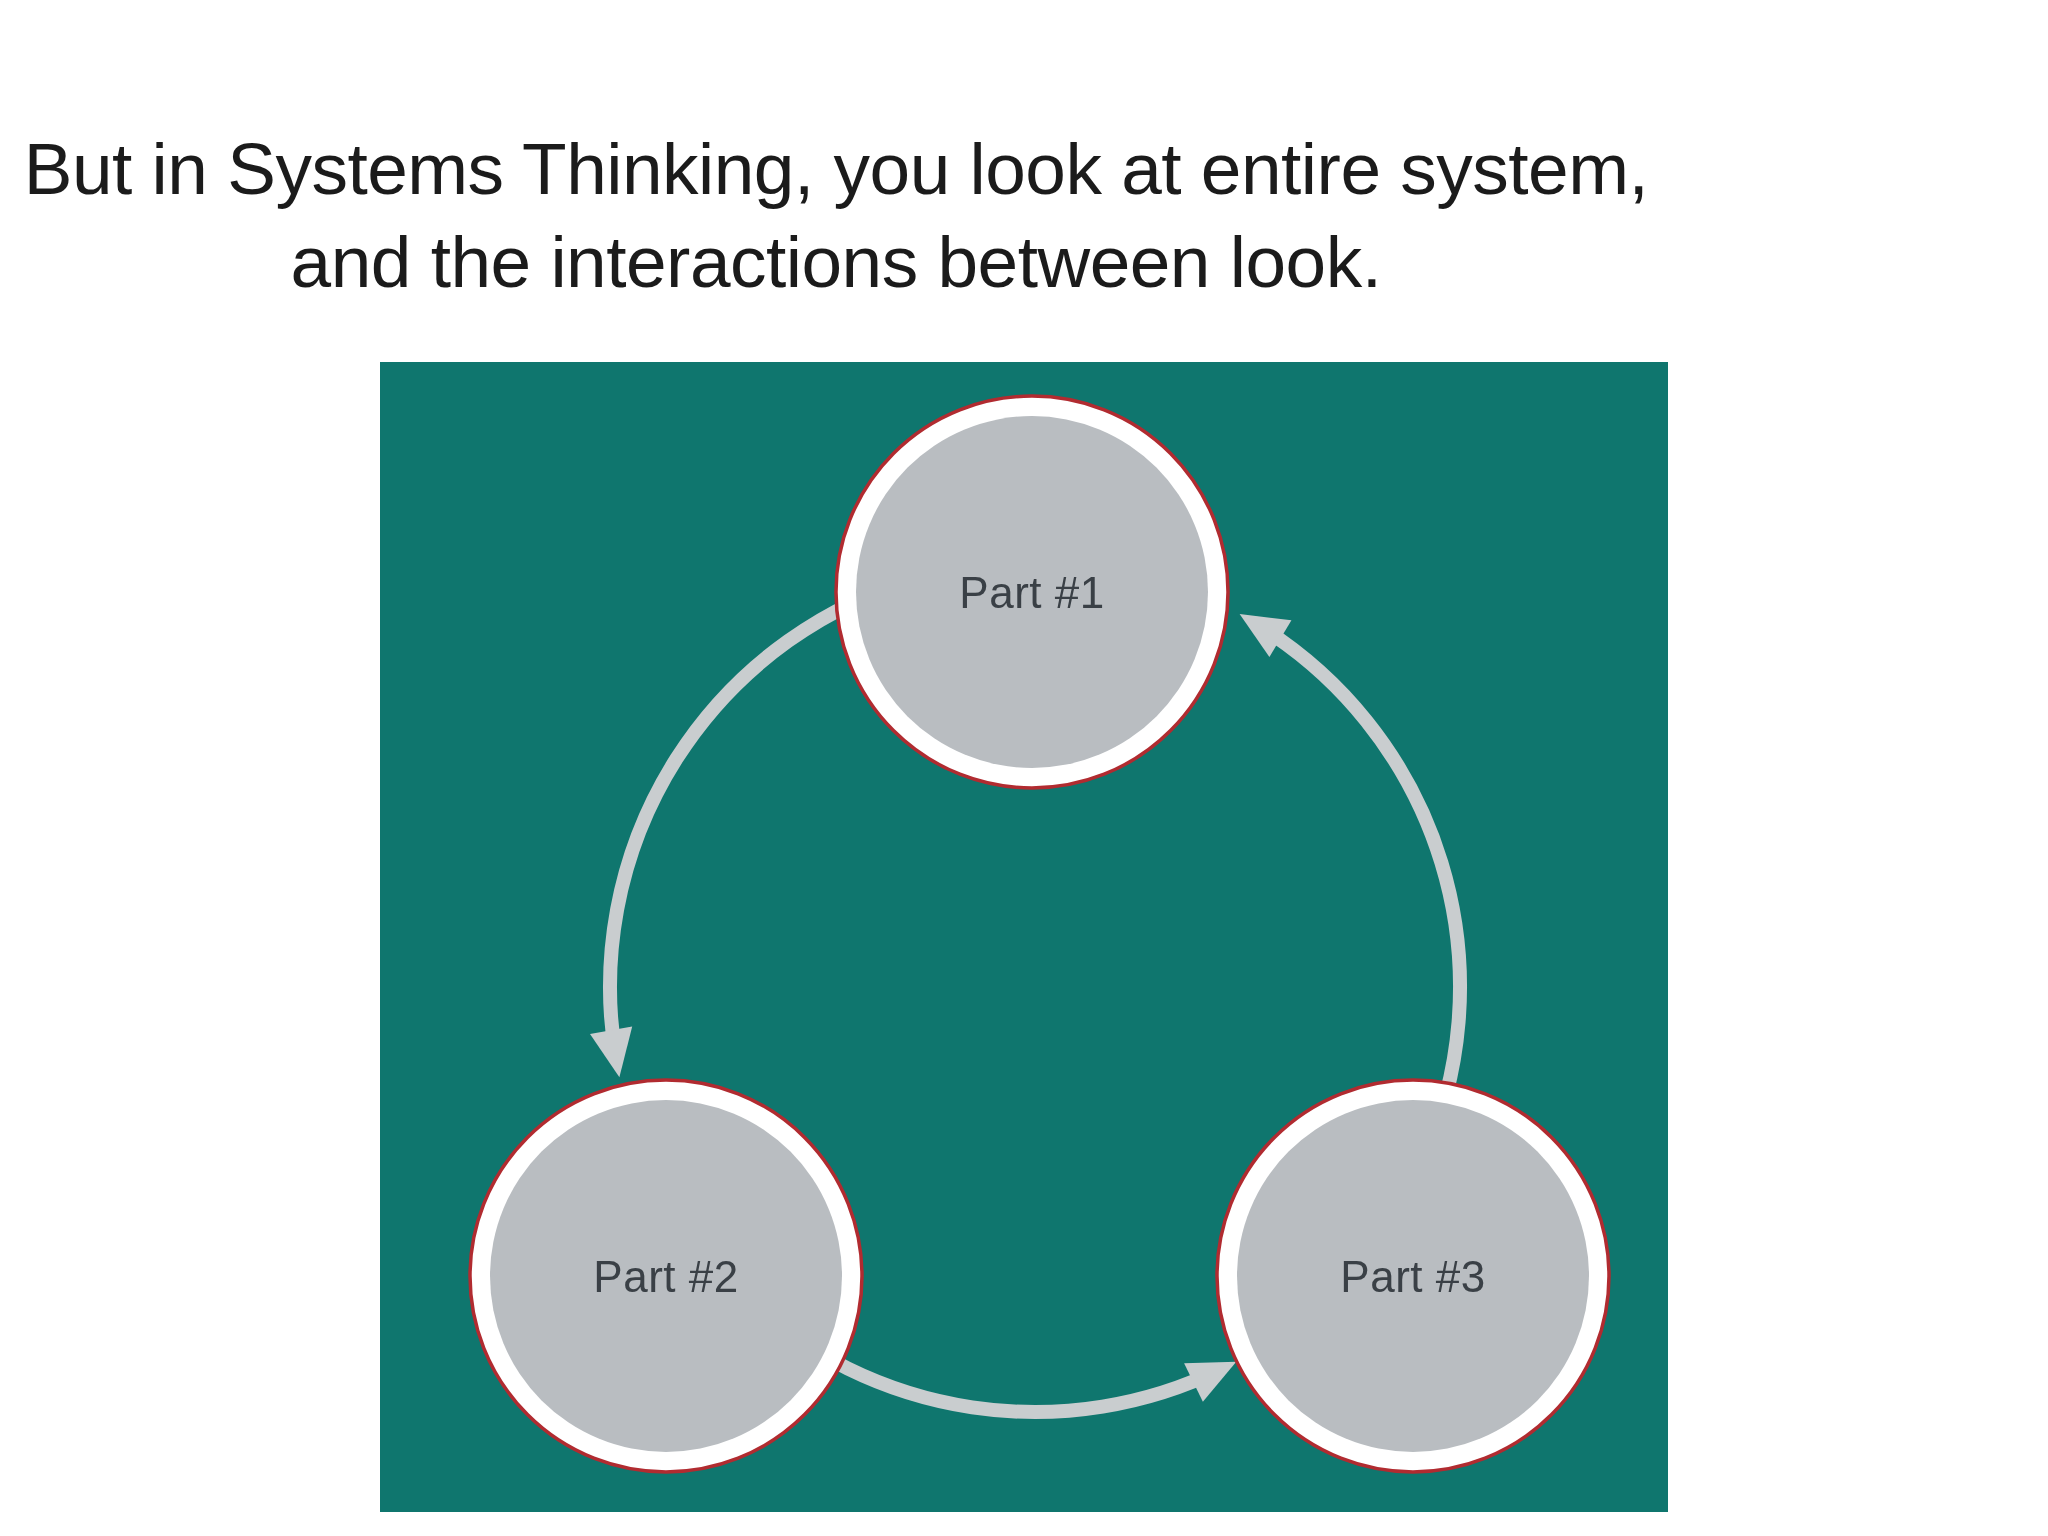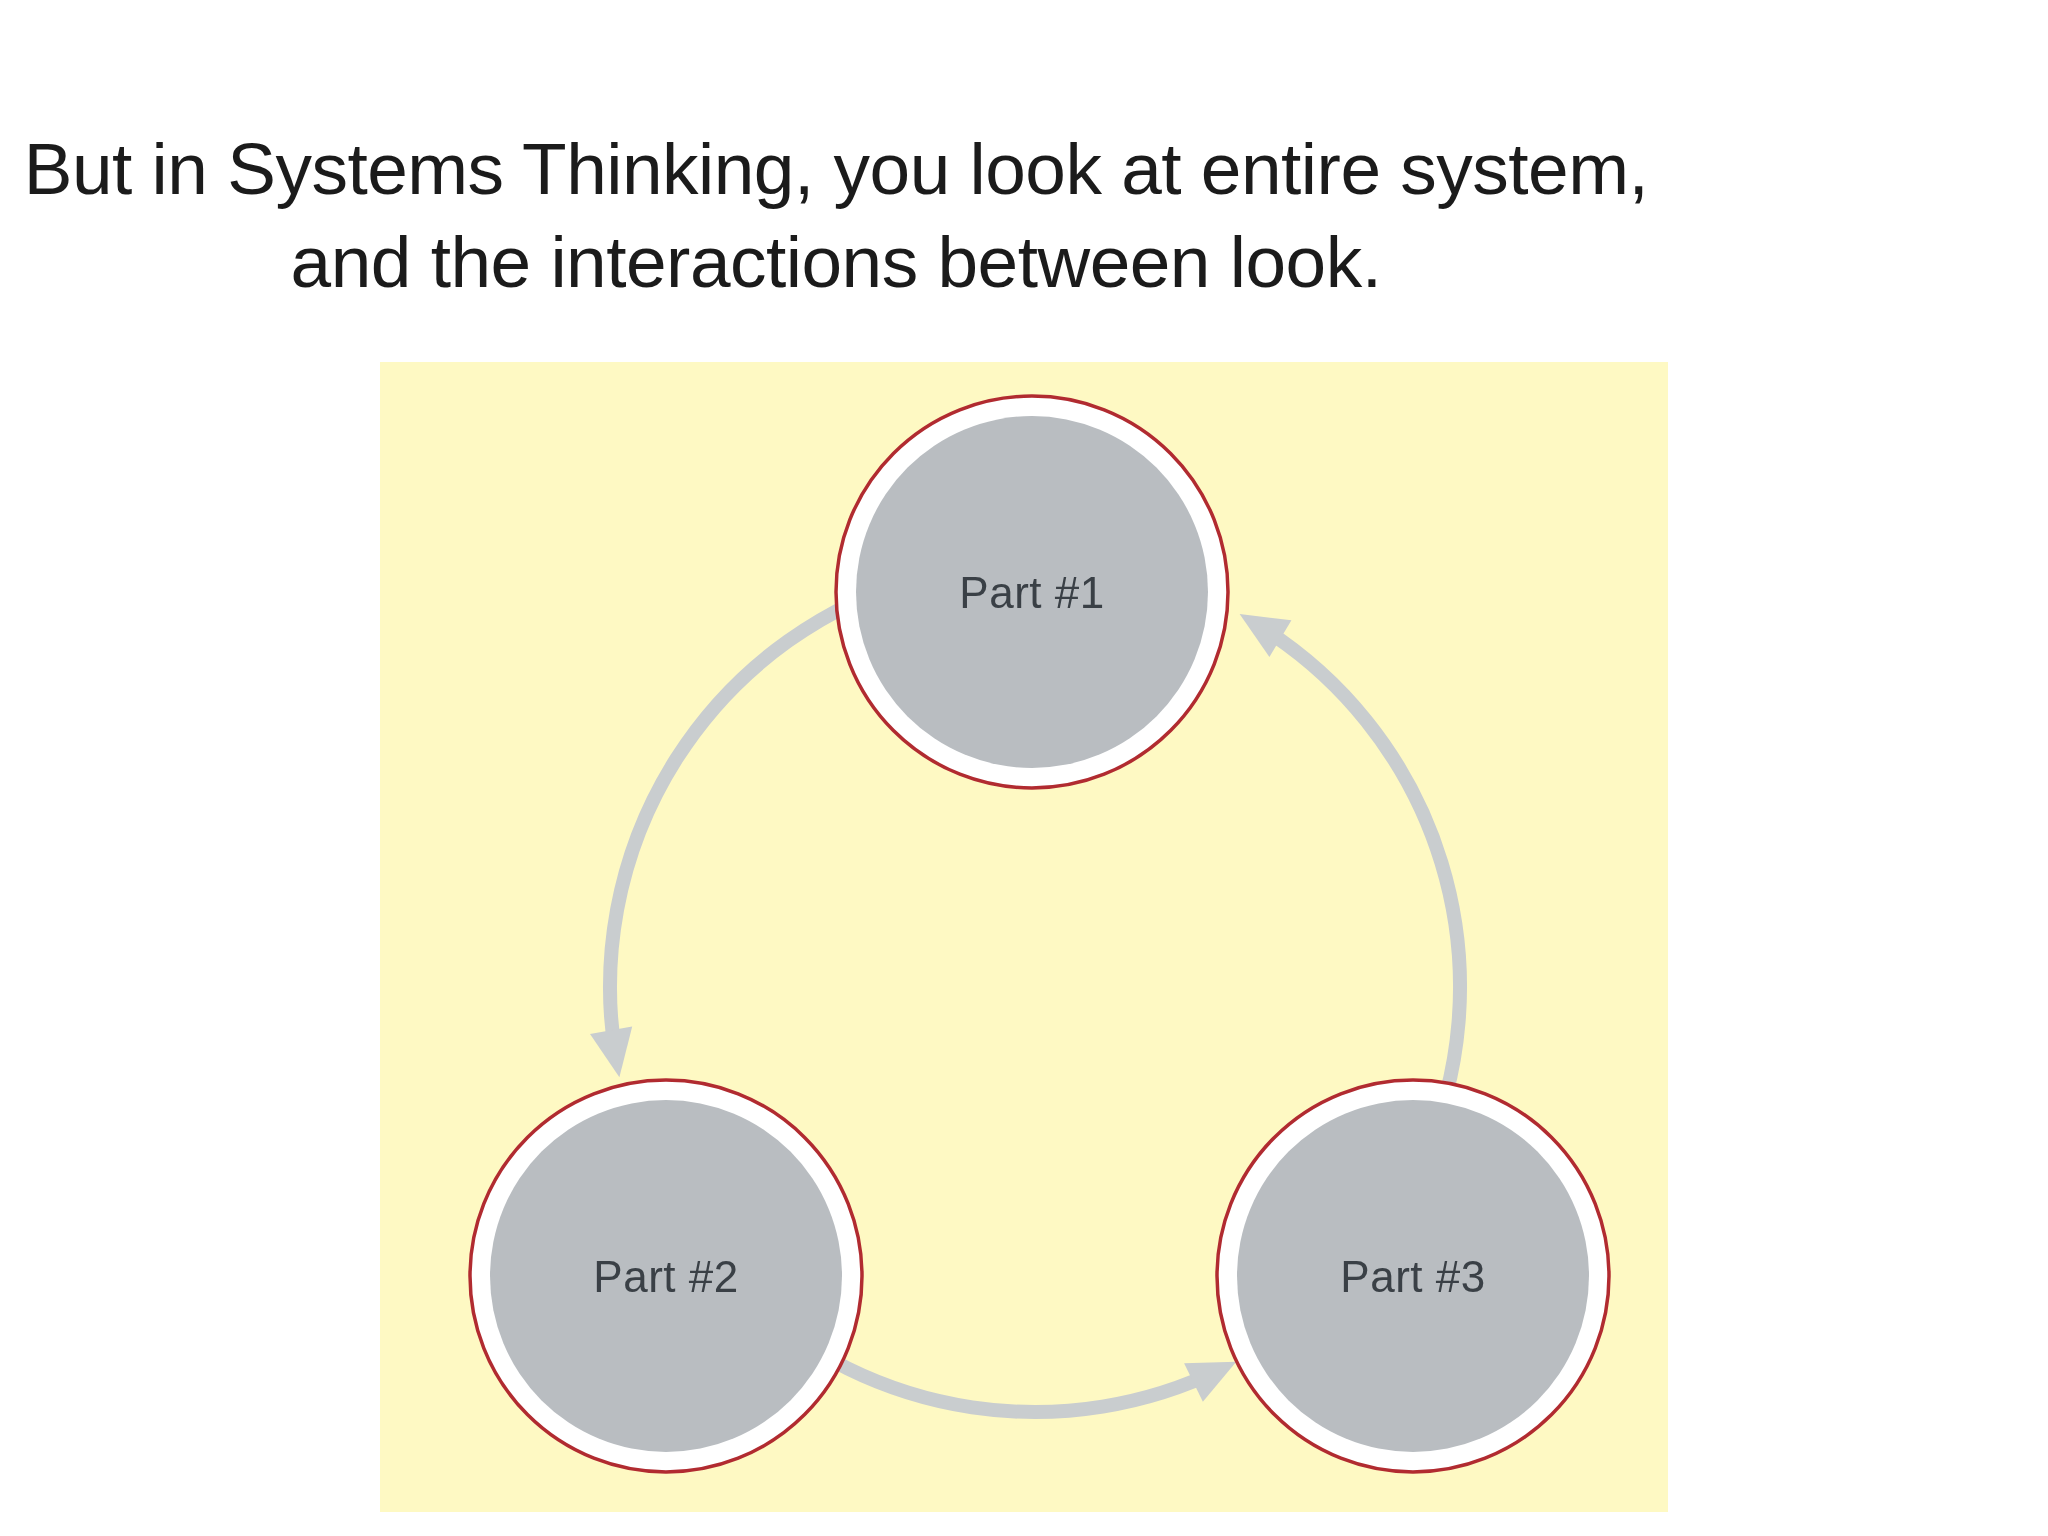--- a/index.html
+++ b/index.html
@@ -28,21 +28,21 @@
     font-weight: 300;
     color: #1b1b1b;
     letter-spacing: -0.5px;
   }
   .panel {
     position: absolute;
     left: 380px;
     top: 362px;
     width: 1288px;
     height: 1150px;
-    background: #fef9c3;
+    background: #0f766e;
   }
   .panel svg {
     display: block;
     width: 100%;
     height: 100%;
   }
   .arc {
     fill: none;
     stroke-width: 14;
   }

